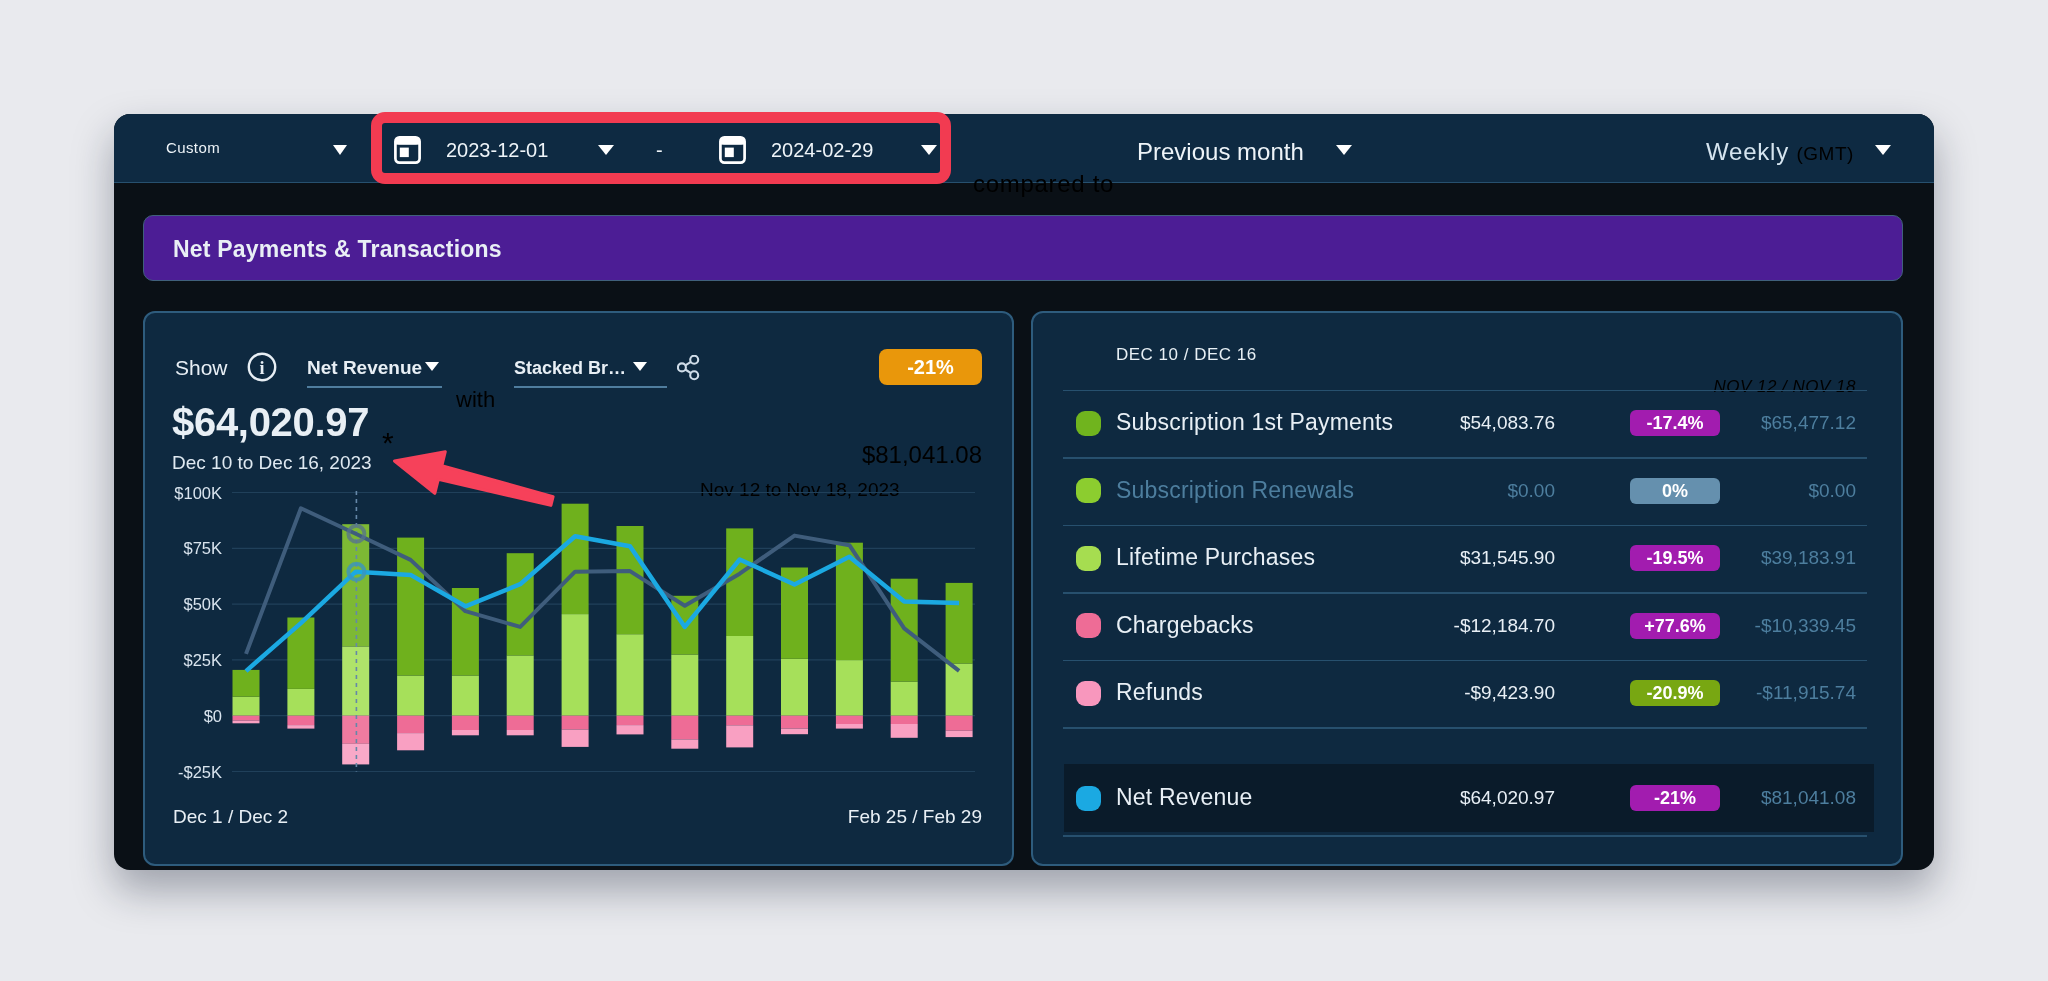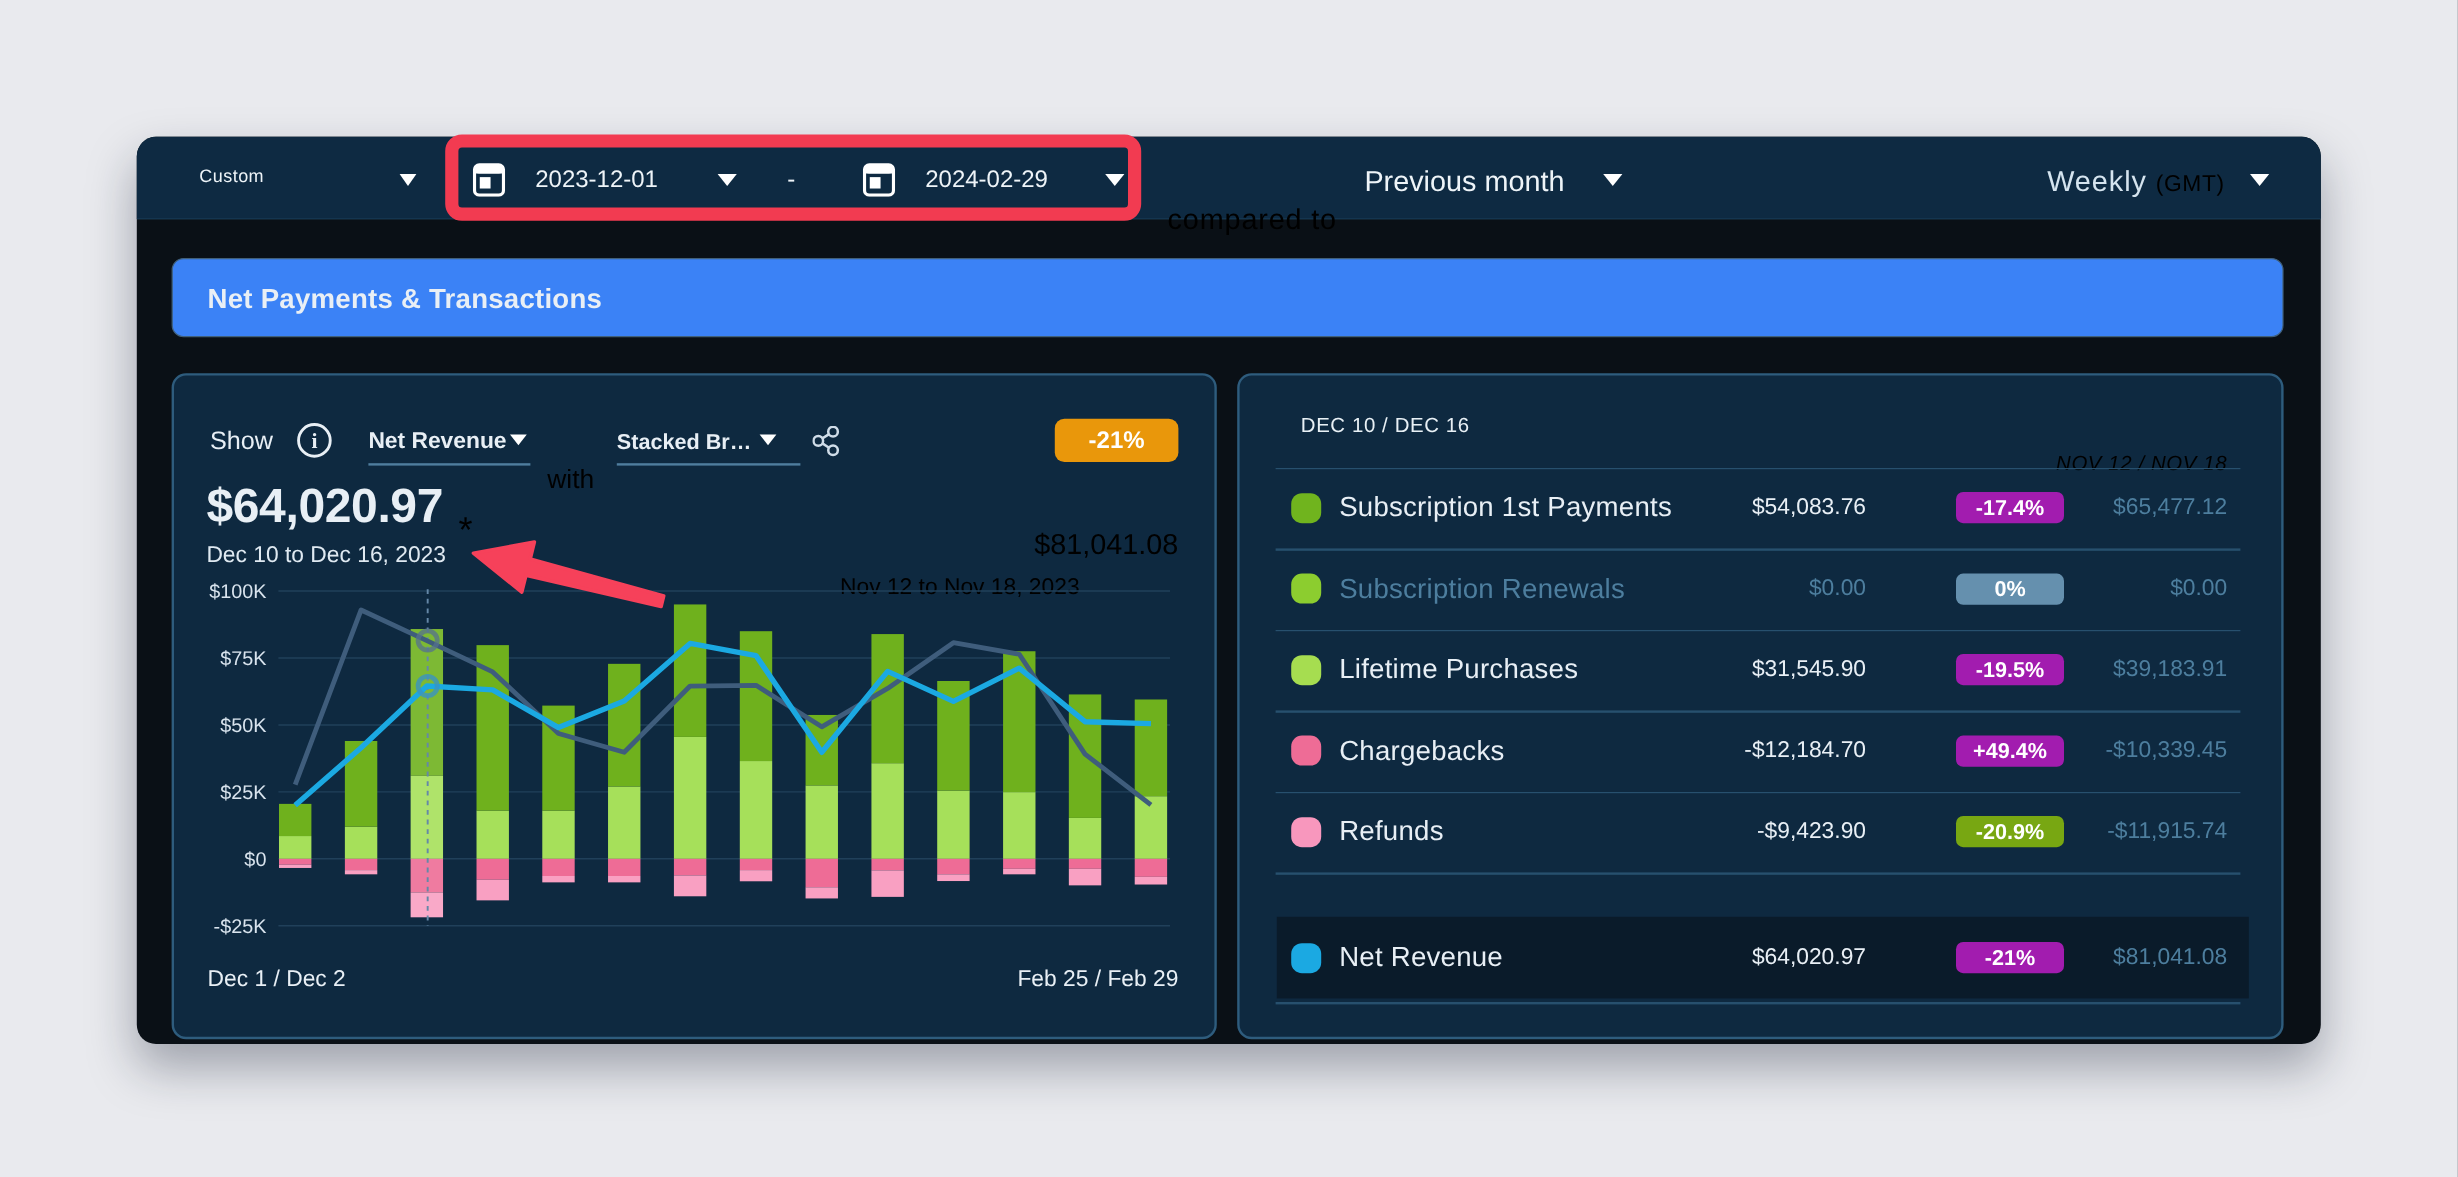--- a/index.html
+++ b/index.html
@@ -1,21 +1,21 @@
 <!DOCTYPE html>
 <html><head><meta charset="utf-8">
 <style>
 * { margin:0; padding:0; box-sizing:border-box; }
 html,body { width:2048px; height:981px; background:#e9eaee; font-family:"Liberation Sans", sans-serif; position:relative; overflow:hidden; }
 .abs { position:absolute; }
 .panel { position:absolute; left:114px; top:114px; width:1820px; height:756px; background:#0a1016; border-radius:16px; box-shadow:0 20px 40px rgba(20,30,50,.35); }
 .topbar { position:absolute; left:114px; top:114px; width:1820px; height:69px; background:#0e2a42; border-radius:16px 16px 0 0; border-bottom:1px solid #27506e; }
 .tbtext { position:absolute; top:139px; font-size:20px; color:#eef4f8; white-space:nowrap; }
 .caret { position:absolute; width:0; height:0; border-left:8px solid transparent; border-right:8px solid transparent; border-top:10px solid #fff; }
-.hdrbar { position:absolute; left:143px; top:215px; width:1760px; height:66px; background:#3b82f6; border-radius:10px; border:1px solid #40607b; }
+.hdrbar { position:absolute; left:143px; top:215px; width:1760px; height:66px; background:#4c1d95; border-radius:10px; border:1px solid #40607b; }
 .hdrbar span { position:absolute; left:29px; top:20px; font-size:23px; font-weight:bold; color:#e9eff5; letter-spacing:.2px; }
 .card { position:absolute; top:311px; width:871px; height:555px; background:#0e2940; border:2px solid #2e5c7d; border-radius:12px; }
 .lcard { left:143px; }
 .rcard { left:1031px; width:872px; }
 .w { color:#e8eff5; }
 .mut { color:#000000;margin-top:32px; }
 .chart { position:absolute; left:143px; top:470px; }
 .badge { position:absolute; left:1630px; width:90px; height:26px; border-radius:6px; font-size:18px; font-weight:bold; color:#fff; text-align:center; line-height:26px; }
 .badge.orange { background:#a21caf; }
 .badge.steel { background:#6590ae; }
@@ -163,21 +163,21 @@
 <line x1="356.4" y1="491" x2="356.4" y2="771.5" stroke="#6588a8" stroke-width="1.6" stroke-dasharray="4 4"></line>
 <polyline points="246.0,653.9 300.9,508.3 355.7,533.8 410.6,559.9 465.4,611.2 520.2,626.9 575.1,571.7 630.0,571.1 684.8,605.7 739.7,573.7 794.5,535.6 849.4,545.2 904.2,628.4 959.1,670.8" fill="none" stroke="#3f5d7c" stroke-width="4" stroke-linejoin="round"></polyline>
 <polyline points="246.0,671.1 300.9,623.1 355.7,571.7 410.6,574.9 465.4,606.3 520.2,584.2 575.1,536.2 630.0,546.3 684.8,626.9 739.7,559.5 794.5,584.5 849.4,556.8 904.2,601.4 959.1,603.0" fill="none" stroke="#1ba9e2" stroke-width="4.5" stroke-linejoin="round"></polyline>
 <circle cx="356.4" cy="533.8" r="8" fill="none" stroke="#55718e" stroke-width="4" opacity="0.75"></circle>
 <circle cx="356.4" cy="571.7" r="8" fill="none" stroke="#3a93c2" stroke-width="4" opacity="0.8"></circle>
 </svg>
 <div class="abs w" style="left:173px;top:806px;font-size:19px;">Dec 1 / Dec 2</div>
 <div class="abs w" style="left:700px;top:806px;width:282px;text-align:right;font-size:19px;">Feb 25 / Feb 29</div>
 
 <div class="card rcard"></div>
-<div class="abs" style="left:1084px;top:345px;font-size:17px;letter-spacing:.5px;color:#e8f0f5;text-align:center;">DEC 10 / DEC 16</div>
+<div class="abs" style="left:1116px;top:345px;font-size:17px;letter-spacing:.5px;color:#e8f0f5;text-align:center;">DEC 10 / DEC 16</div>
 <div class="abs mut" style="left:1556px;top:345px;width:300px;text-align:right;font-size:17px;letter-spacing:.5px;font-style:italic;">NOV 12 / NOV 18</div>
 <div class="tdiv" style="top:389.5px"></div>
 <div class="tdiv" style="top:457px"></div>
 <div class="tdiv" style="top:524.5px"></div>
 <div class="tdiv" style="top:592px"></div>
 <div class="tdiv" style="top:659.5px"></div>
 <div class="tdiv" style="top:727px"></div>
 <div class="dot" style="left:1076px;top:410.5px;background:#70b41e"></div>
 <div class="rlabel" style="top:409px">Subscription 1st Payments</div>
 <div class="rval" style="top:412px">$54,083.76</div>
@@ -189,21 +189,21 @@
 <div class="badge steel" style="top:477.5px">0%</div>
 <div class="rprev" style="top:479.5px">$0.00</div>
 <div class="dot" style="left:1076px;top:545.5px;background:#a6dd50"></div>
 <div class="rlabel" style="top:544px">Lifetime Purchases</div>
 <div class="rval" style="top:547px">$31,545.90</div>
 <div class="badge orange" style="top:545px">-19.5%</div>
 <div class="rprev" style="top:547px">$39,183.91</div>
 <div class="dot" style="left:1076px;top:613.0px;background:#ee6c96"></div>
 <div class="rlabel" style="top:611.5px">Chargebacks</div>
 <div class="rval" style="top:614.5px">-$12,184.70</div>
-<div class="badge orange" style="top:612.5px">+49.4%</div>
+<div class="badge orange" style="top:612.5px">+77.6%</div>
 <div class="rprev" style="top:614.5px">-$10,339.45</div>
 <div class="dot" style="left:1076px;top:680.5px;background:#f897bd"></div>
 <div class="rlabel" style="top:679px">Refunds</div>
 <div class="rval" style="top:682px">-$9,423.90</div>
 <div class="badge green" style="top:680px">-20.9%</div>
 <div class="rprev" style="top:682px">-$11,915.74</div>
 <div class="nrbg"></div>
 <div class="dot" style="left:1076px;top:785.5px;background:#1ba9e2"></div>
 <div class="rlabel" style="top:784px">Net Revenue</div>
 <div class="rval" style="top:787px">$64,020.97</div>

